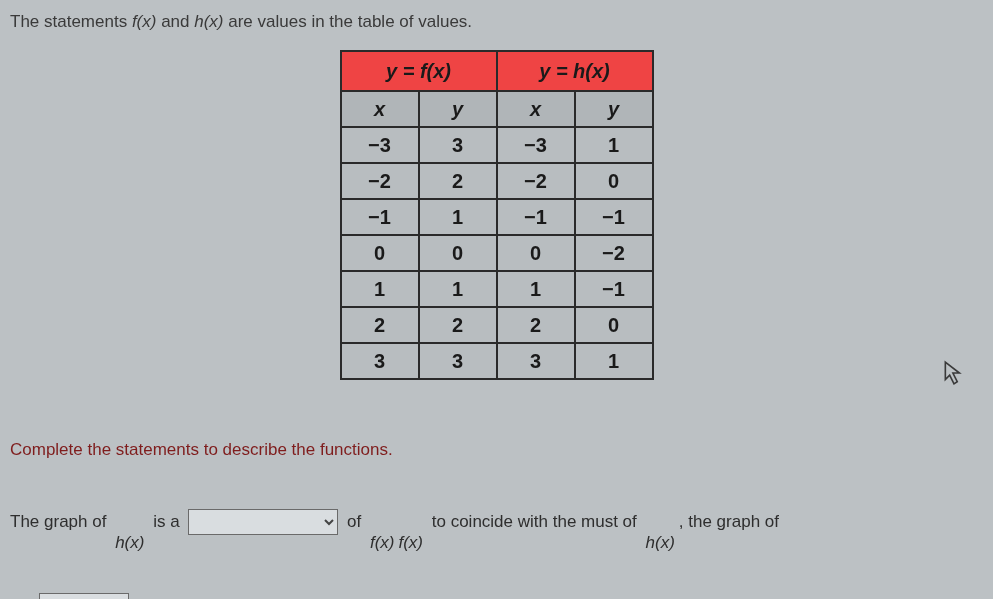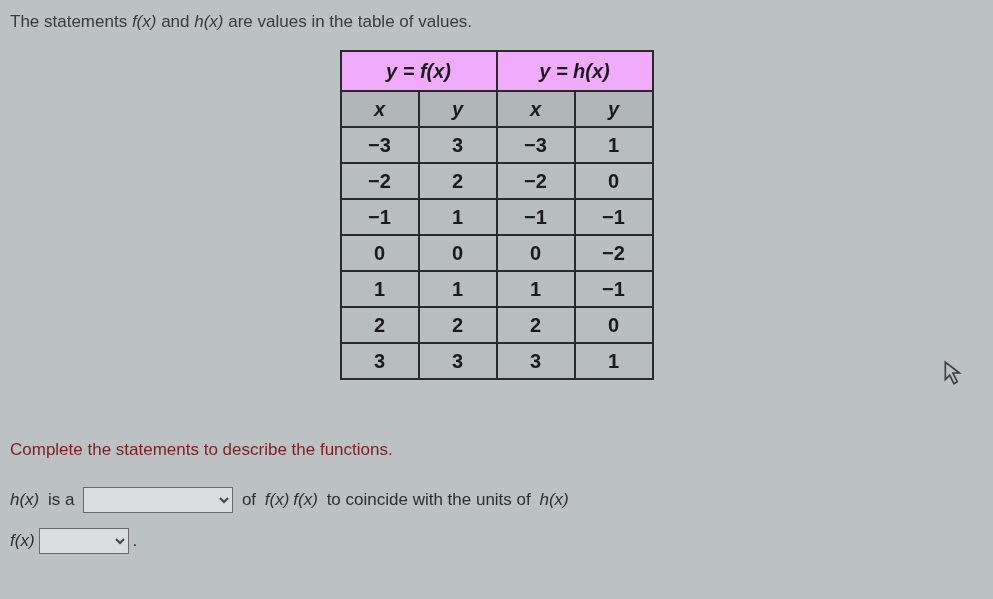--- a/index.html
+++ b/index.html
@@ -11,41 +11,41 @@
       color: #2a2a2a;
       padding: 12px 10px;
       position: relative;
       overflow: hidden;
     }
     .prompt-text {
       font-size: 17px;
       color: #3a3a3a;
       margin-bottom: 18px;
     }
-    .italic { font-style: italic; }
+    .italic { font-style: italic; margin-top: 43px; }
     .table-wrap {
       display: flex;
       justify-content: center;
       margin-bottom: 60px;
     }
     table {
       border-collapse: collapse;
       background: #b8bdc0;
     }
     th, td {
       border: 2px solid #2a2a2a;
       text-align: center;
       font-size: 20px;
       font-weight: bold;
       color: #1a1a1a;
       width: 78px;
       height: 36px;
     }
     .hdr-fn {
-      background: #f0abfc;
+      background: #ef4444;
       font-style: italic;
       font-weight: bold;
       height: 40px;
     }
     .hdr-xy {
       background: #b0b5b8;
       font-style: italic;
       font-weight: bold;
     }
     .instr {
@@ -151,27 +151,29 @@
 
 <div class="cursor">
   <svg viewBox="0 0 20 24">
       <path d="M2 2 L2 18 L6 14 L10 22 L13 20 L9 12 L15 12 Z" fill="none" stroke="#3a3a3a" stroke-width="1.5"></path>
     </svg>
 </div>
 
 <div class="instr">Complete the statements to describe the functions.</div>
 
 <div class="line">
+  <span>The graph of </span>
   <span class="italic">h(x)</span>
   <span> is a </span>
   <select class="dd"><option></option></select>
   <span> of </span>
   <span class="italic">f(x)</span>
   <span class="italic">f(x)</span>
-  <span> to coincide with the units of </span>
+  <span> to coincide with the must of </span>
   <span class="italic">h(x)</span>
+  <span>, the graph of</span>
 </div>
 
 <div class="line">
   <span class="italic">f(x)</span>
   <select class="dd sm"><option></option></select>
   <span>.</span>
 </div>
 
 </body></html>

